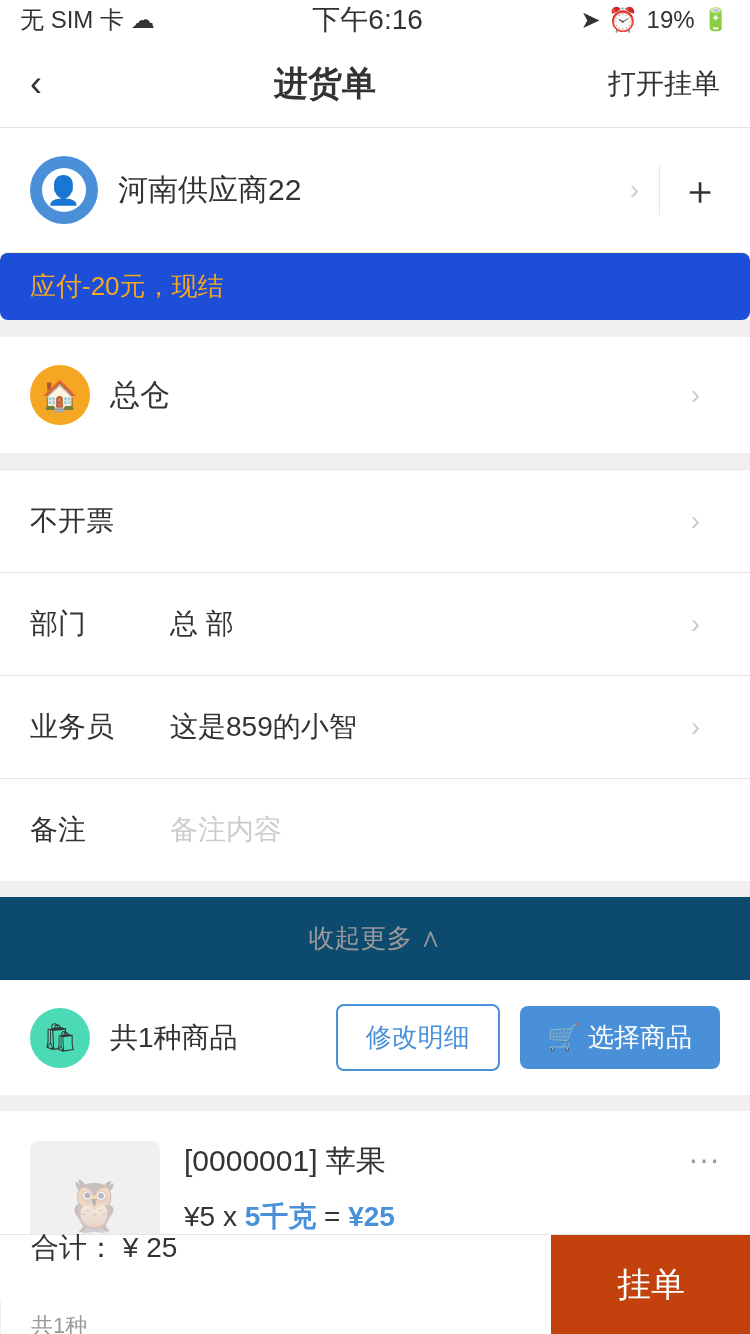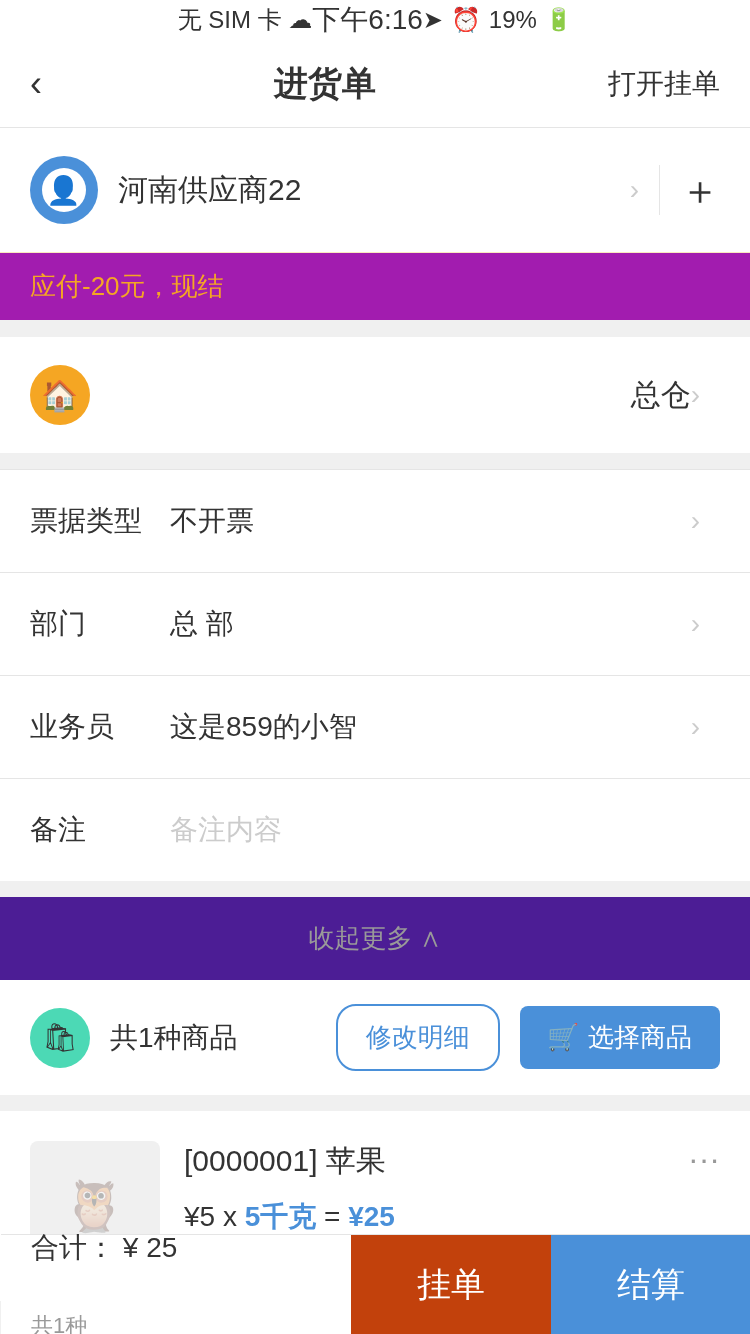--- a/index.html
+++ b/index.html
@@ -13,21 +13,21 @@
       color: #333;
     }
 
     
     .status-bar {
       width: 750px;
       height: 40px;
       background: #fff;
       display: flex;
       align-items: center;
-      justify-content: center;
+      justify-content: space-between;
       padding: 0 20px;
       font-size: 24px;
       color: #333;
     }
     .status-left { display: flex; align-items: center; gap: 10px; }
     .status-center { font-weight: 500; font-size: 28px; }
     .status-right { display: flex; align-items: center; gap: 8px; font-size: 24px; }
 
     
     .nav-bar {
@@ -113,25 +113,26 @@
       margin-right: 20px;
     }
     .plus-btn {
       font-size: 40px;
       color: #333;
       cursor: pointer;
     }
 
     
     .notice-bar {
-      background: #a21caf;
+      background: #1d4ed8;
       padding: 16px 30px;
       font-size: 26px;
       color: #f5a623;
       border-top: 1px solid #fae9c0;
+      border-radius: 8px;
     }
 
     
     .row-item {
       display: flex;
       align-items: center;
       padding: 28px 30px;
       background: #fff;
       border-top: 1px solid #f0f0f0;
     }
@@ -144,21 +145,20 @@
       align-items: center;
       justify-content: center;
       margin-right: 20px;
       font-size: 30px;
       flex-shrink: 0;
     }
     .row-label {
       flex: 1;
       font-size: 30px;
       color: #333;
-      text-align: right;
     }
 
     
     .form-row {
       display: flex;
       align-items: center;
       padding: 32px 30px;
       background: #fff;
       border-top: 1px solid #e5e5e5;
     }
@@ -172,21 +172,21 @@
       flex: 1;
       font-size: 28px;
       color: #333;
     }
     .form-placeholder {
       color: #ccc;
     }
 
     
     .collapse-bar {
-      background: #4c1d95;
+      background: #0c4a6e;
       text-align: center;
       padding: 24px 30px;
       font-size: 26px;
       color: #999;
       cursor: pointer;
     }
 
     
     .products-header {
       display: flex;
@@ -208,21 +208,21 @@
     }
     .product-count-text {
       flex: 1;
       font-size: 28px;
       color: #333;
     }
     .btn-outline {
       border: 2px solid #4a90d9;
       color: #4a90d9;
       background: #fff;
-      border-radius: 20px;
+      border-radius: 8px;
       padding: 14px 28px;
       font-size: 26px;
       cursor: pointer;
     }
     .btn-blue {
       background: #4a90d9;
       color: #fff;
       border: none;
       border-radius: 8px;
       padding: 14px 28px;
@@ -372,21 +372,20 @@
       <div class="row-icon-warehouse">
         <span>🏠</span>
       </div>
       <span class="row-label">总仓</span>
       <span class="chevron">›</span>
     </div>
   </div>
 
   <div class="section">
     <div class="form-row">
-      <span class="form-key">票据类型</span>
       <span class="form-value">不开票</span>
       <span class="chevron">›</span>
     </div>
     <div class="form-row">
       <span class="form-key">部门</span>
       <span class="form-value">总 部</span>
       <span class="chevron">›</span>
     </div>
     <div class="form-row">
       <span class="form-key">业务员</span>
@@ -440,14 +439,13 @@
 
 <div class="footer">
   <div class="footer-total">
     <div>
       <span>合计：</span>
       <span>¥ 25</span>
     </div>
     <div class="footer-total-count">共1种</div>
   </div>
   <div class="btn-hang">挂单</div>
-  <div class="btn-checkout">结算</div>
 </div>
 
 </body></html>

